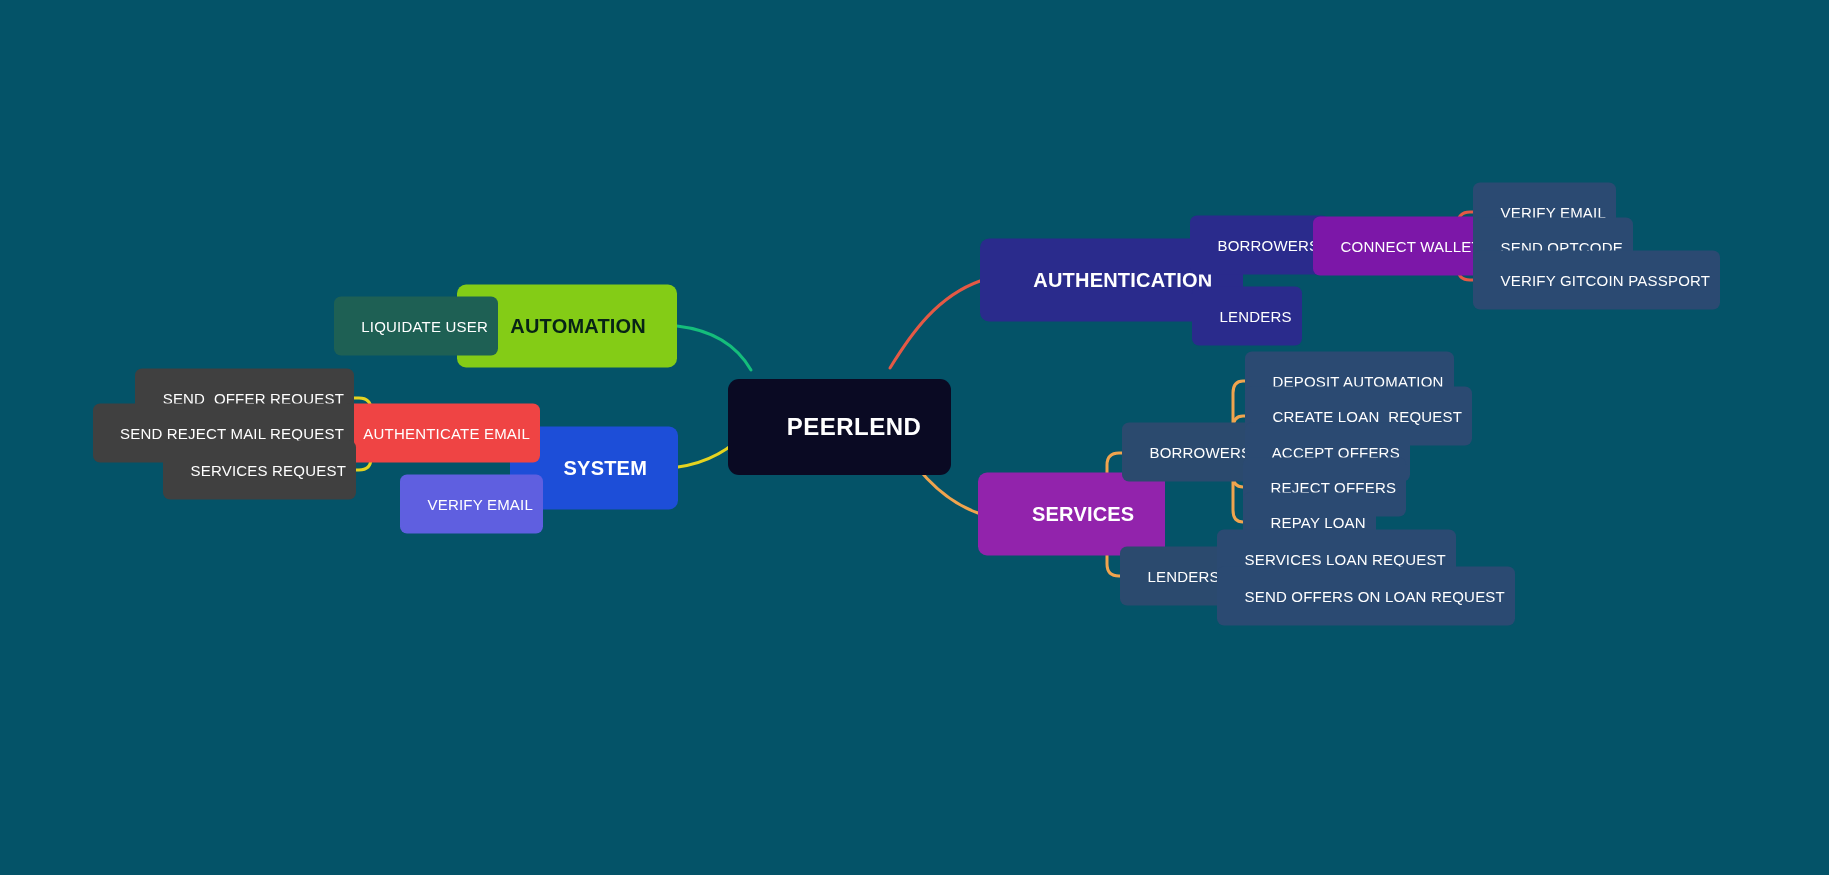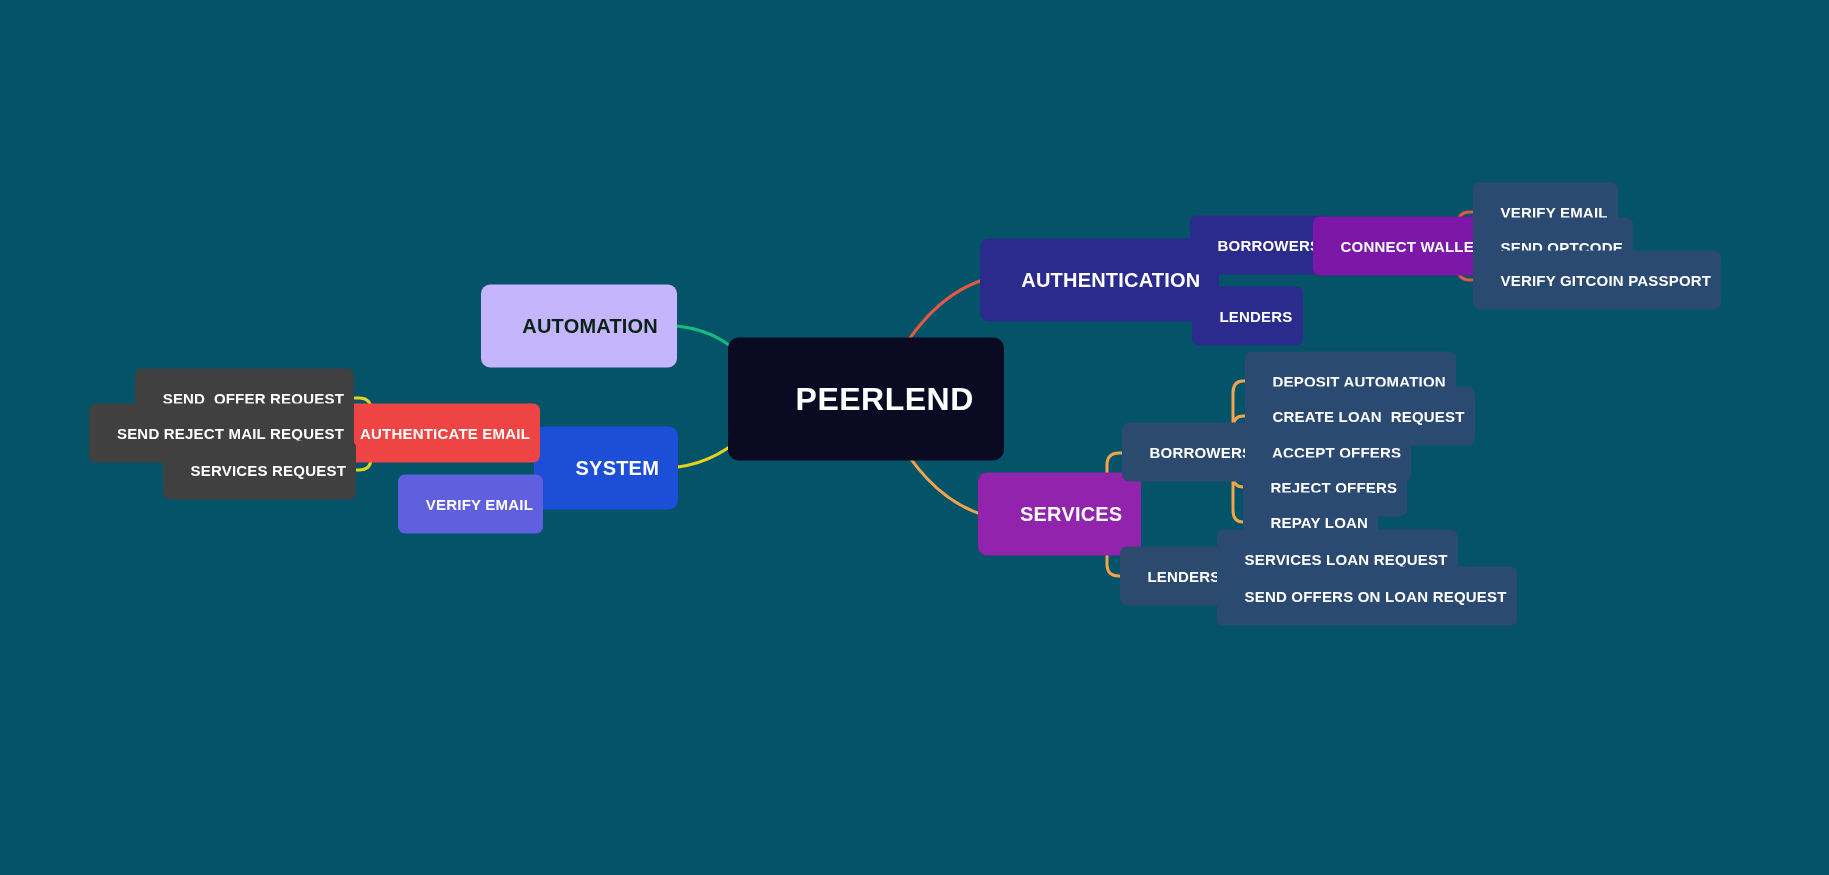--- a/index.html
+++ b/index.html
@@ -24,42 +24,43 @@
     stroke-width: 3;
     stroke-linecap: round;
   }
   .node {
     position: absolute;
     transform: translateY(-50%);
     white-space: pre;
     color: #ffffff;
     border-radius: 7px;
     font-size: 15px;
-    font-weight: 700;
+    font-weight: 400;
     padding: 4px 10px;
     letter-spacing: 0.2px;
     cursor: pointer;
   }
   .node span { white-space: pre; }
   .node--root {
-    font-size: 32px;
+    font-size: 24px;
     font-weight: 600;
     padding: 6px 30px;
     border-radius: 11px;
     background: #0a0a23;
     letter-spacing: 0.5px;
+    margin-top: 28px;
   }
   .node--main {
     font-size: 20px;
     font-weight: 600;
-    padding: 7px 19px;
+    padding: 7px 31px;
     border-radius: 9px;
   }
   
-  .bg-green-bright { background: #c4b5fd; color: #07231633; color: #072316; }
+  .bg-green-bright { background: #84cc16; color: #07231633; color: #072316; }
   .bg-green-dark   { background: #1e6054; }
   .bg-green-muted  { background: #404040; }
   .bg-purple-deep  { background: #1d4ed8; }
   .bg-blue-bright  { background: #ef4444; }
   .bg-periwinkle   { background: #5f5fe0; }
   .bg-indigo       { background: #2a2b8c; }
   .bg-purple-vivid { background: #7c17a8; }
   .bg-slate        { background: #2b4a72; }
   .bg-slate2       { background: #2b4a6e; }
   .bg-magenta      { background: #9223ac; }
@@ -115,20 +116,23 @@
     </g>
   </svg>
 
   <div class="node node--root" style="left:728px; top:399px;">
     <span>PEERLEND</span>
   </div>
 
   <div class="node node--main bg-green-bright" style="right:1152px; top:326px;">
     <span>AUTOMATION</span>
   </div>
+  <div class="node bg-green-dark" style="right:1331px; top:326px;">
+    <span>LIQUIDATE USER</span>
+  </div>
 
   <div class="node node--main bg-purple-deep" style="right:1151px; top:468px;">
     <span>SYSTEM</span>
   </div>
   <div class="node bg-blue-bright" style="right:1289px; top:433px;">
     <span>AUTHENTICATE EMAIL</span>
   </div>
   <div class="node bg-green-muted" style="right:1475px; top:398px;">
     <span>SEND  OFFER REQUEST</span>
   </div>

